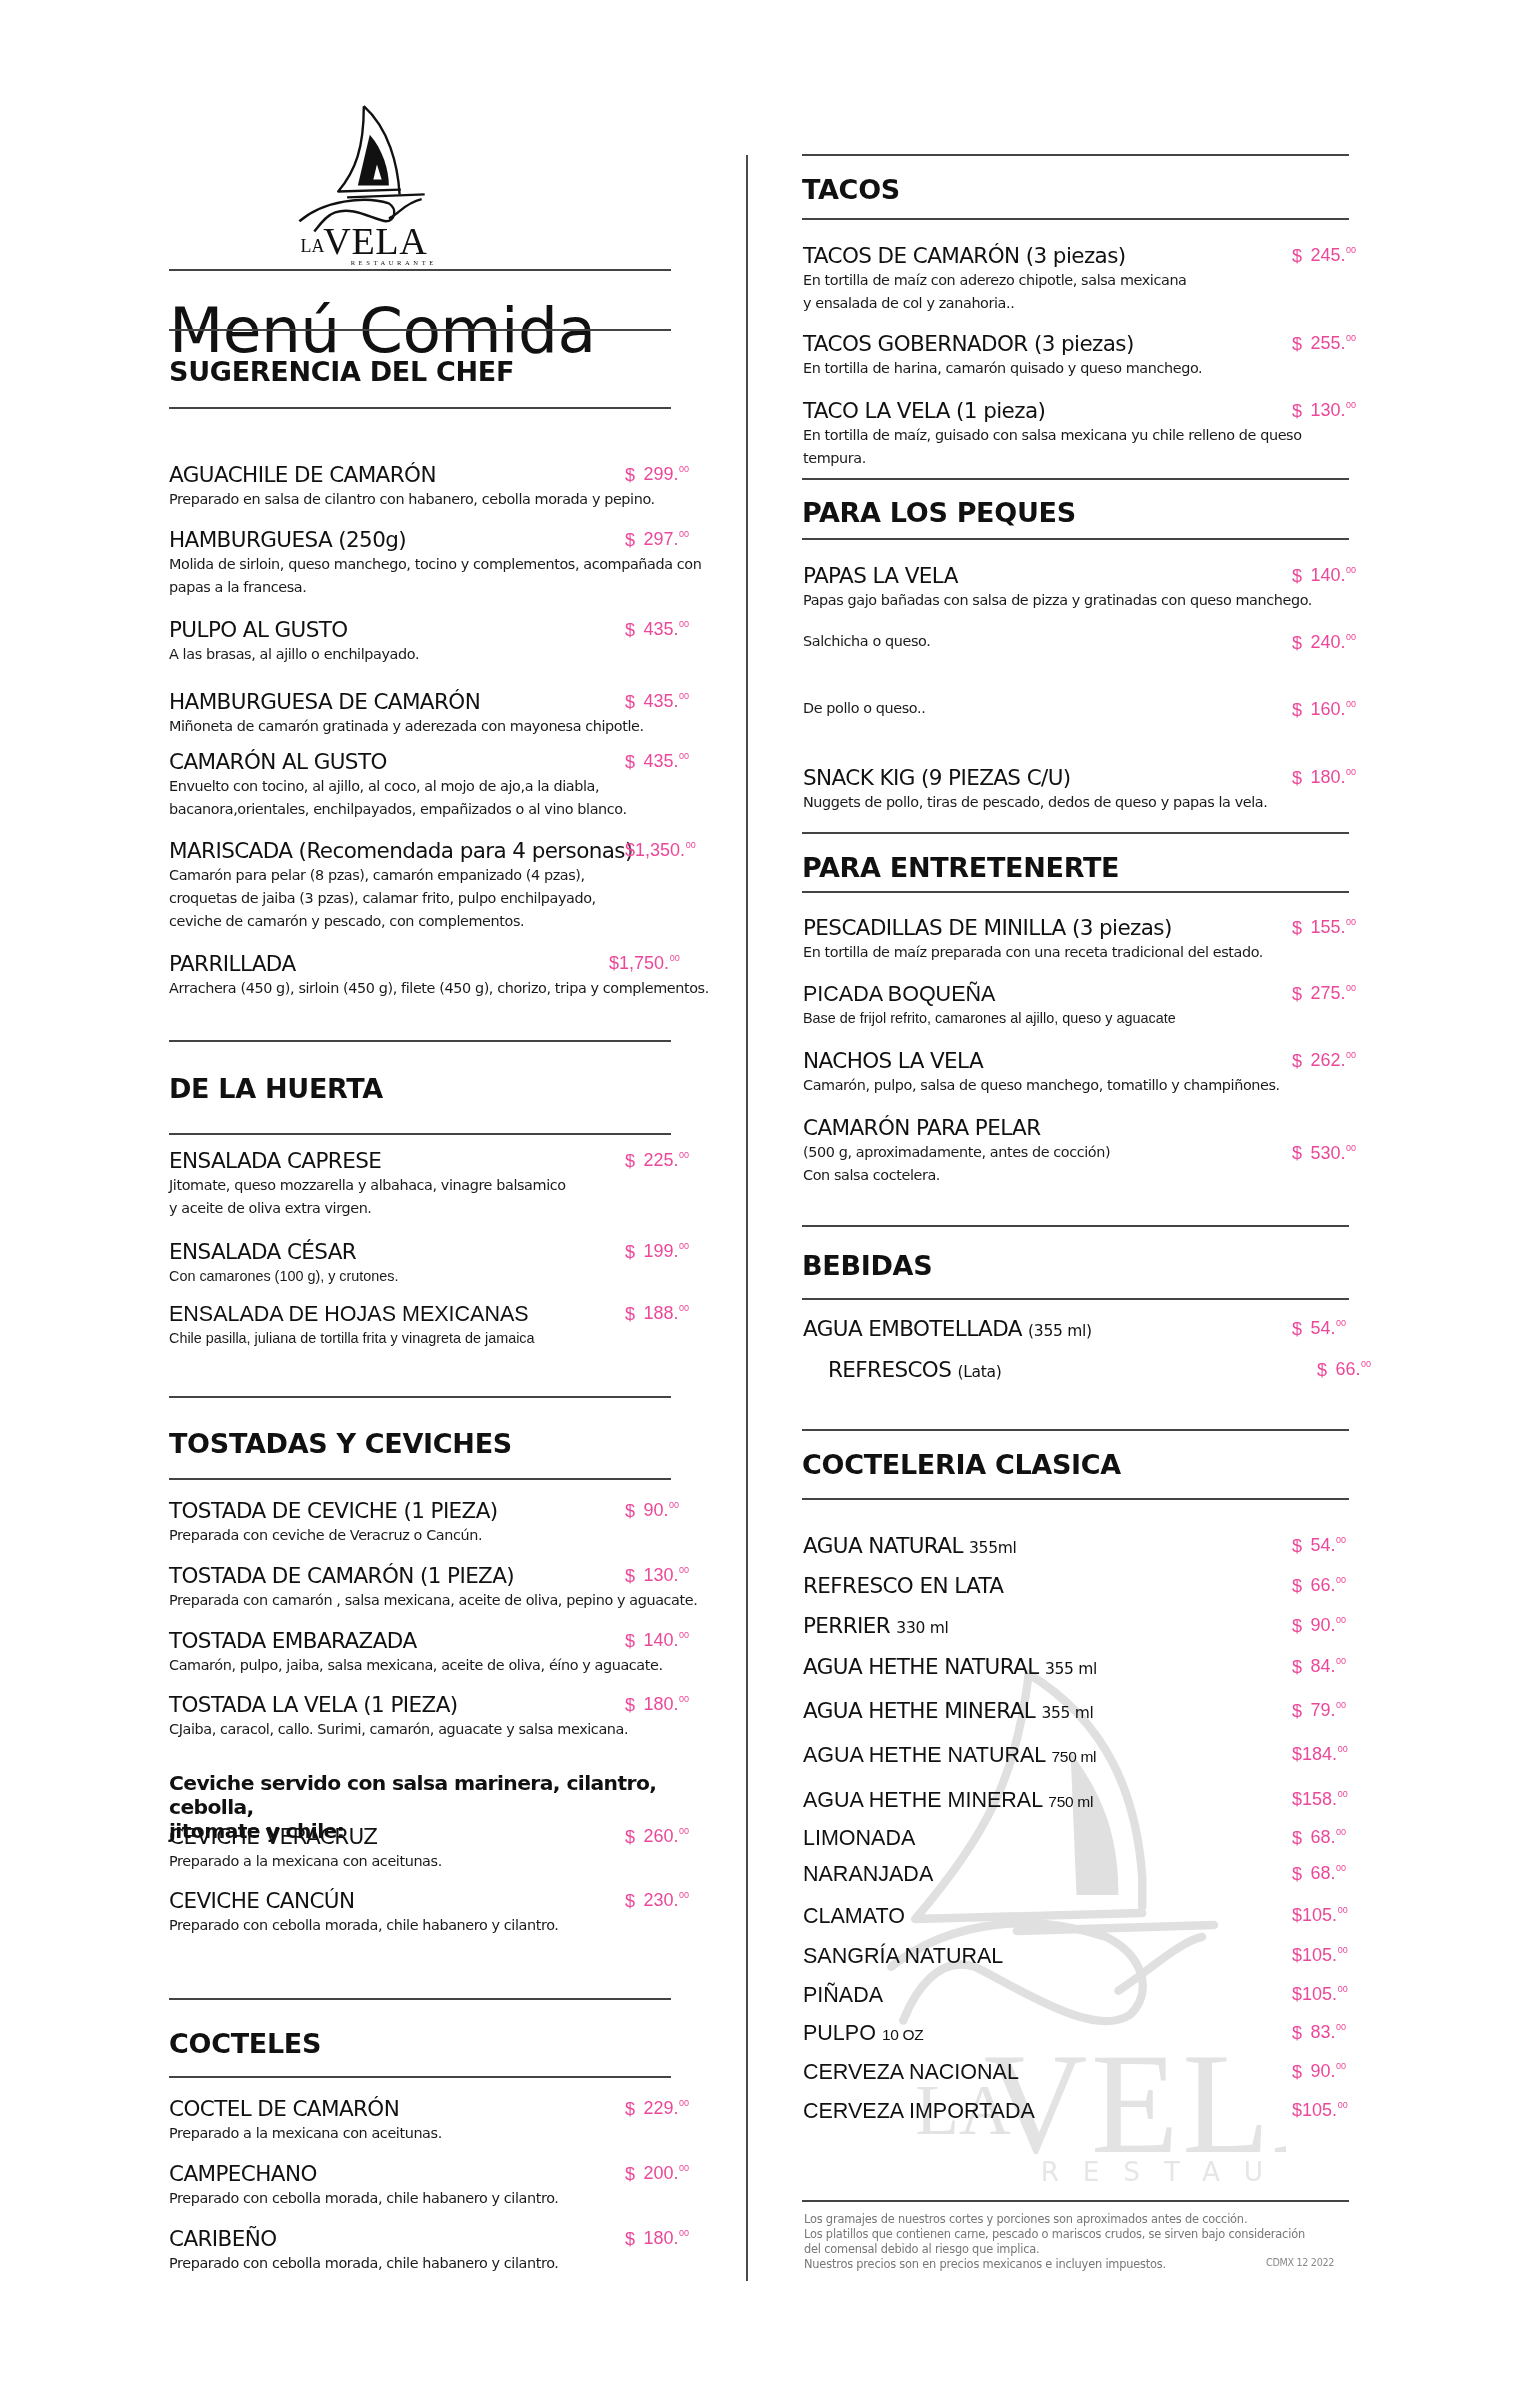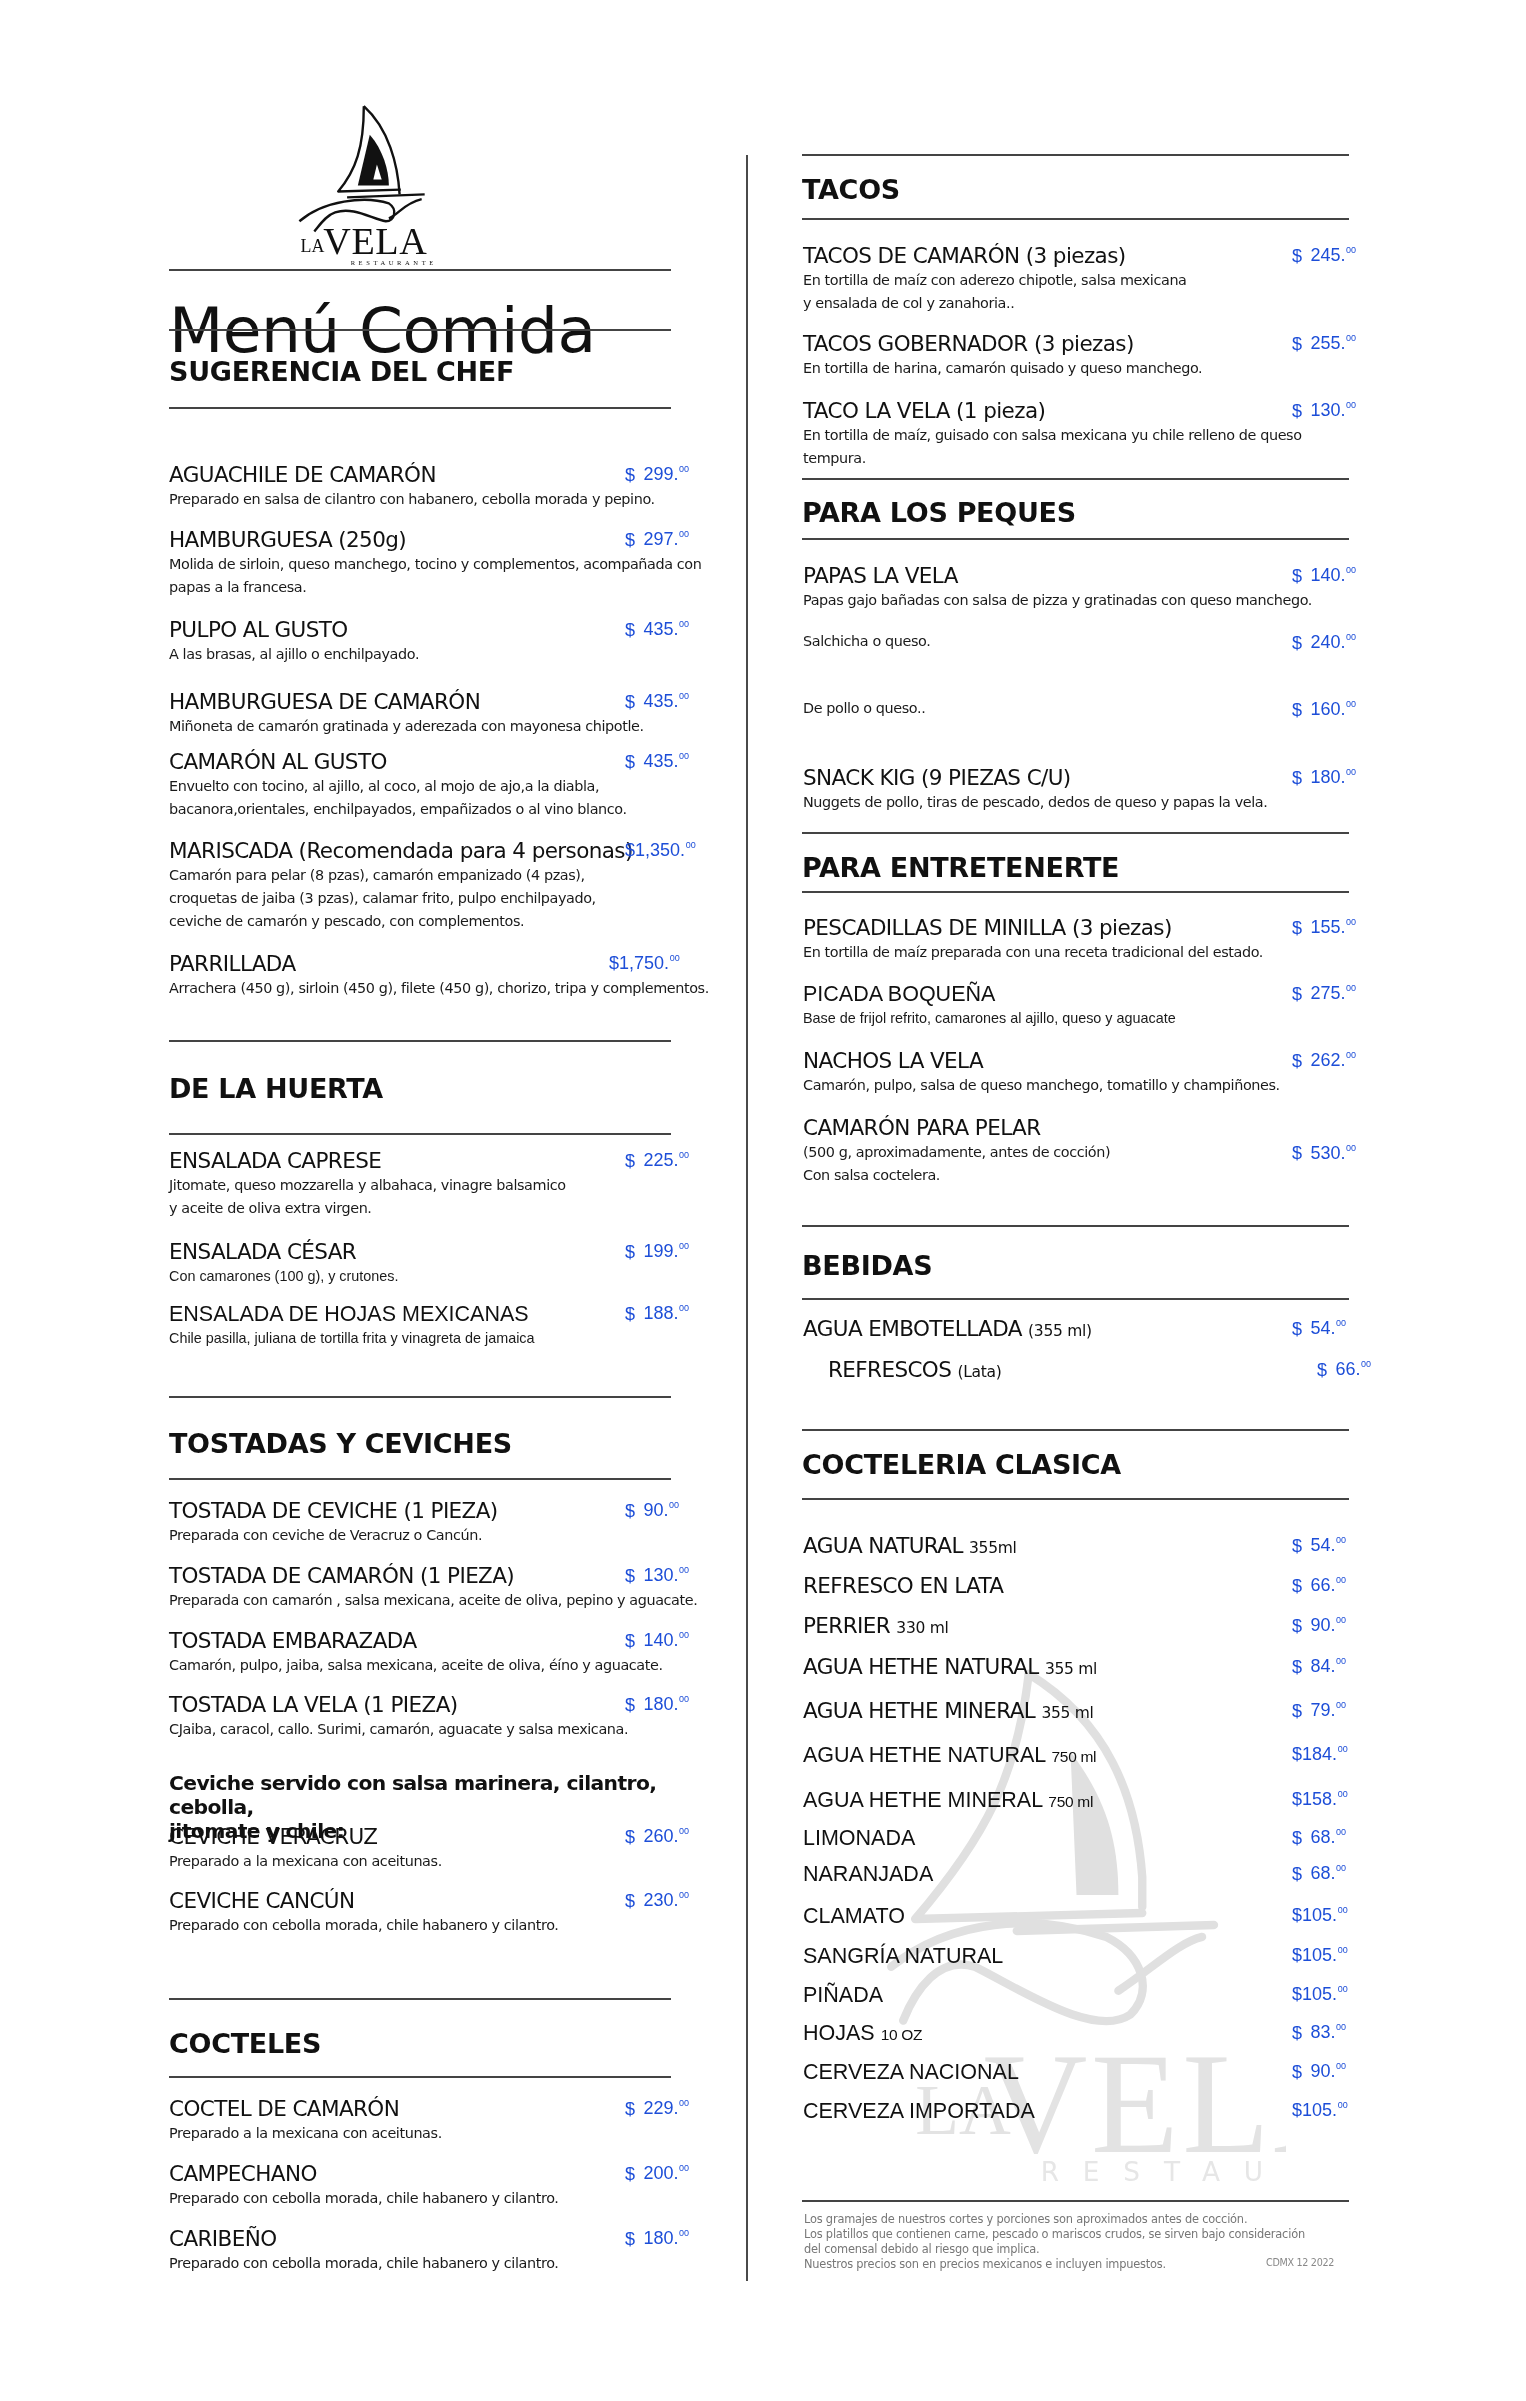--- a/index.html
+++ b/index.html
@@ -12,21 +12,21 @@
   .title { position: absolute; left: 169px; top: 299px; font-size: 63px; font-weight: 400; letter-spacing: -0.6px; line-height: 1; color: #111; font-family: "DejaVu Sans", sans-serif; }
 
   .sec-title { position: absolute; font-family: "DejaVu Sans", sans-serif; font-weight: 700; font-size: 27px; letter-spacing: -0.3px; color: #111; line-height: 1; }
 
   .item { position: absolute; }
   .item-name { display: block; font-family: "DejaVu Sans", sans-serif; font-size: 21.5px; font-weight: 400; line-height: 26px; letter-spacing: -0.6px; white-space: nowrap; color: #111; }
   .item-name .unit { font-size: 15.5px; letter-spacing: -0.3px; }
   .item-desc { display: block; font-family: "DejaVu Sans", sans-serif; font-size: 14.4px; line-height: 23px; letter-spacing: -0.4px; color: #1a1a1a; }
   .item-desc.arial, .item-name.arial { font-family: "Liberation Sans", sans-serif; letter-spacing: 0; }
 
-  .price { position: absolute; top: 2.4px; font-family: "Liberation Sans", sans-serif; font-size: 18px; white-space: nowrap; color: #1d4ed8; }
+  .price { position: absolute; top: 2.4px; font-family: "Liberation Sans", sans-serif; font-size: 18px; white-space: nowrap; color: #ec4899; }
   .price .cur { margin-right: 8.4px; }
   .price sup { font-size: 9px; vertical-align: 8.4px; margin-left: 0.6px; }
 
   .note { position: absolute; font-family: "DejaVu Sans", sans-serif; font-weight: 700; font-size: 20.3px; line-height: 24px; letter-spacing: -0.6px; color: #111; }
 
   .footer-text { position: absolute; left: 804px; top: 2212px; width: 538px; font-family: "DejaVu Sans", sans-serif; font-size: 11.4px; line-height: 15px; color: #777; letter-spacing: -0.2px; }
   .footer-line { display: block; white-space: nowrap; }
   .footer-code { position: absolute; left: 1266px; top: 2257px; font-family: "DejaVu Sans", sans-serif; font-size: 9.6px; color: #888; letter-spacing: -0.3px; }
 
   .watermark { position: absolute; left: 879px; top: 1656px; width: 407px; height: 526px; opacity: 1; }
@@ -333,21 +333,21 @@
     </div>
     <div class="item" style="left: 803px; top: 1943px; width: 572px;">
       <span class="item-name arial"><span>SANGRÍA NATURAL</span></span>
       <span class="price" style="left: 489px;"><span class="cur" style="margin-right: 0px;">$</span><span>105.</span><sup>00</sup></span>
     </div>
     <div class="item" style="left: 803px; top: 1982px; width: 572px;">
       <span class="item-name arial"><span>PIÑADA</span></span>
       <span class="price" style="left: 489px;"><span class="cur" style="margin-right: 0px;">$</span><span>105.</span><sup>00</sup></span>
     </div>
     <div class="item" style="left: 803px; top: 2020px; width: 572px;">
-      <span class="item-name arial"><span>HOJAS</span> <span class="unit">10 OZ</span></span>
+      <span class="item-name arial"><span>PULPO</span> <span class="unit">10 OZ</span></span>
       <span class="price" style="left: 489px;"><span class="cur">$</span><span>83.</span><sup>00</sup></span>
     </div>
     <div class="item" style="left: 803px; top: 2059px; width: 572px;">
       <span class="item-name arial"><span>CERVEZA NACIONAL</span></span>
       <span class="price" style="left: 489px;"><span class="cur">$</span><span>90.</span><sup>00</sup></span>
     </div>
     <div class="item" style="left: 803px; top: 2098px; width: 572px;">
       <span class="item-name arial"><span>CERVEZA IMPORTADA</span></span>
       <span class="price" style="left: 489px;"><span class="cur" style="margin-right: 0px;">$</span><span>105.</span><sup>00</sup></span>
     </div>

